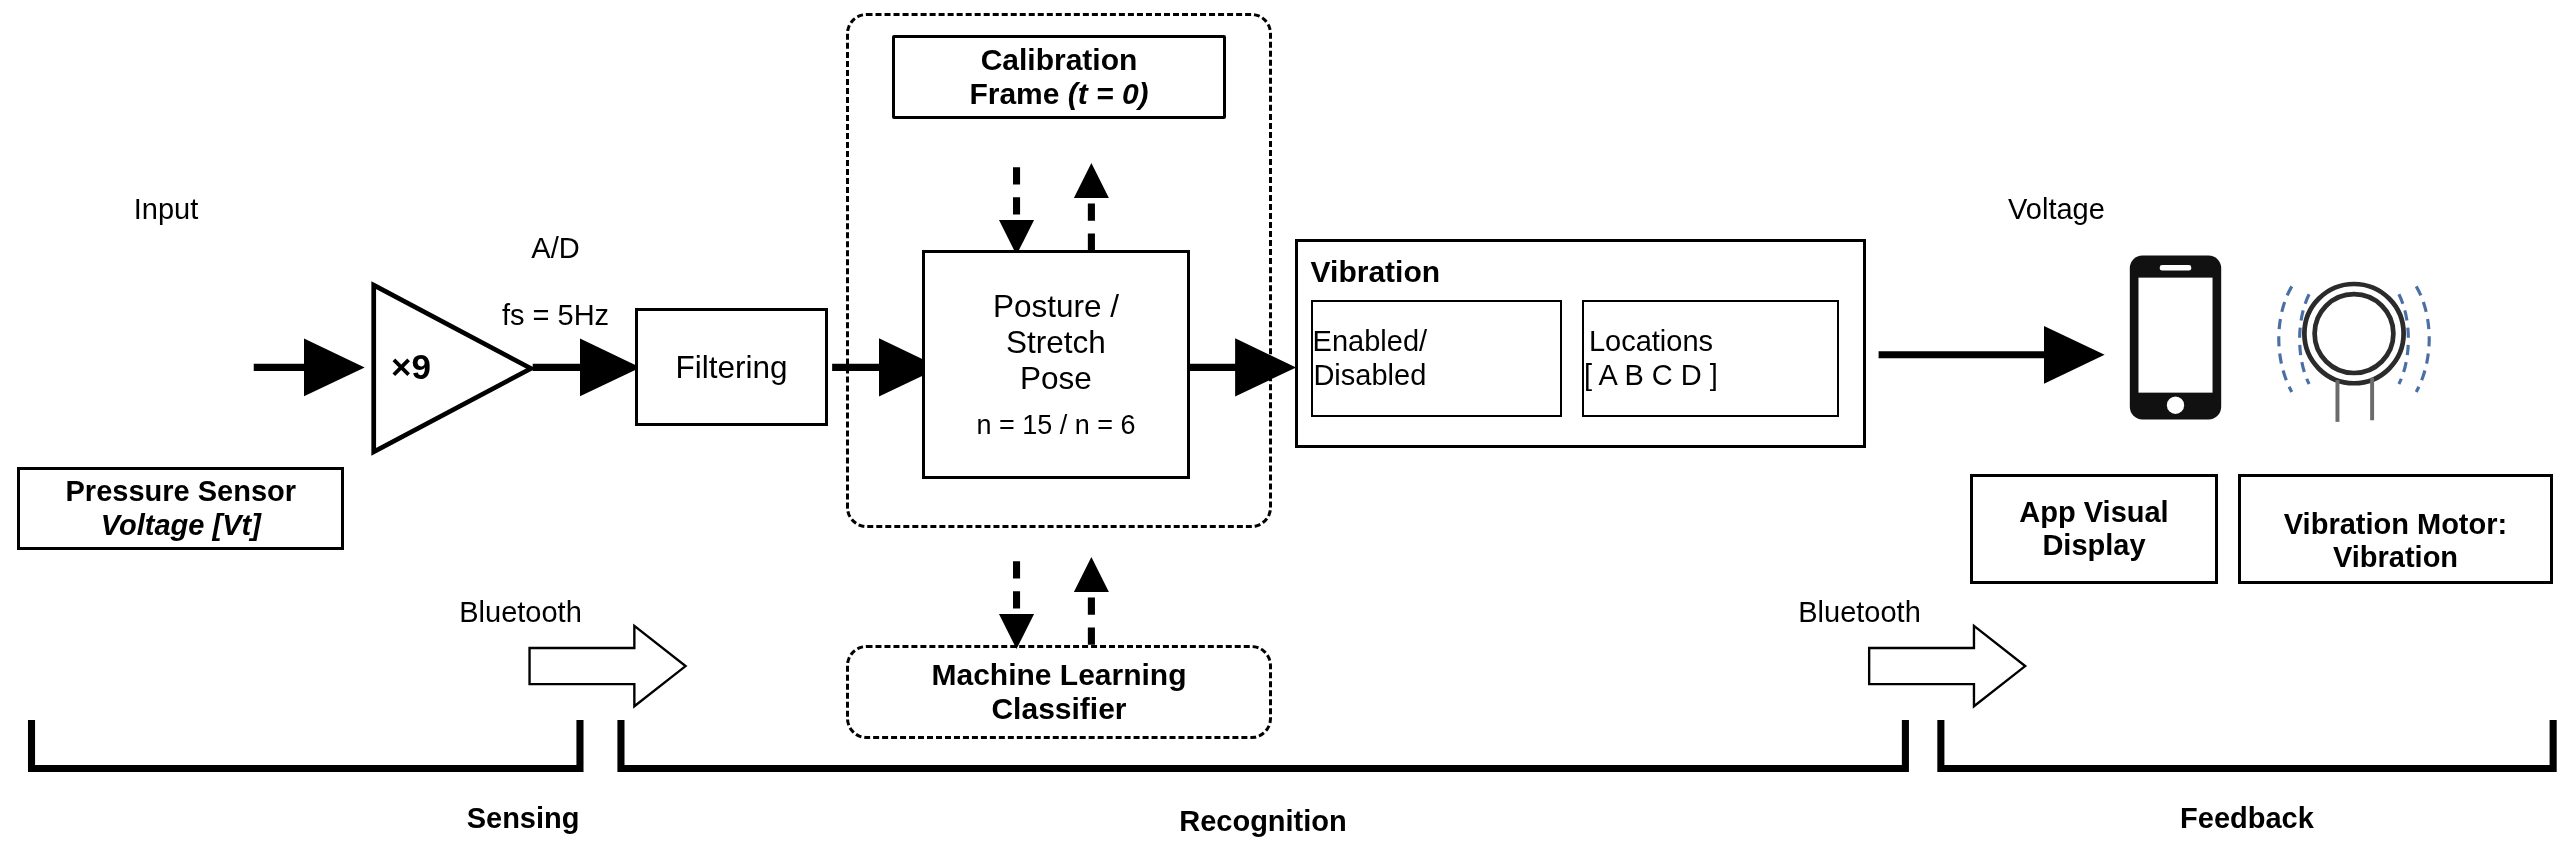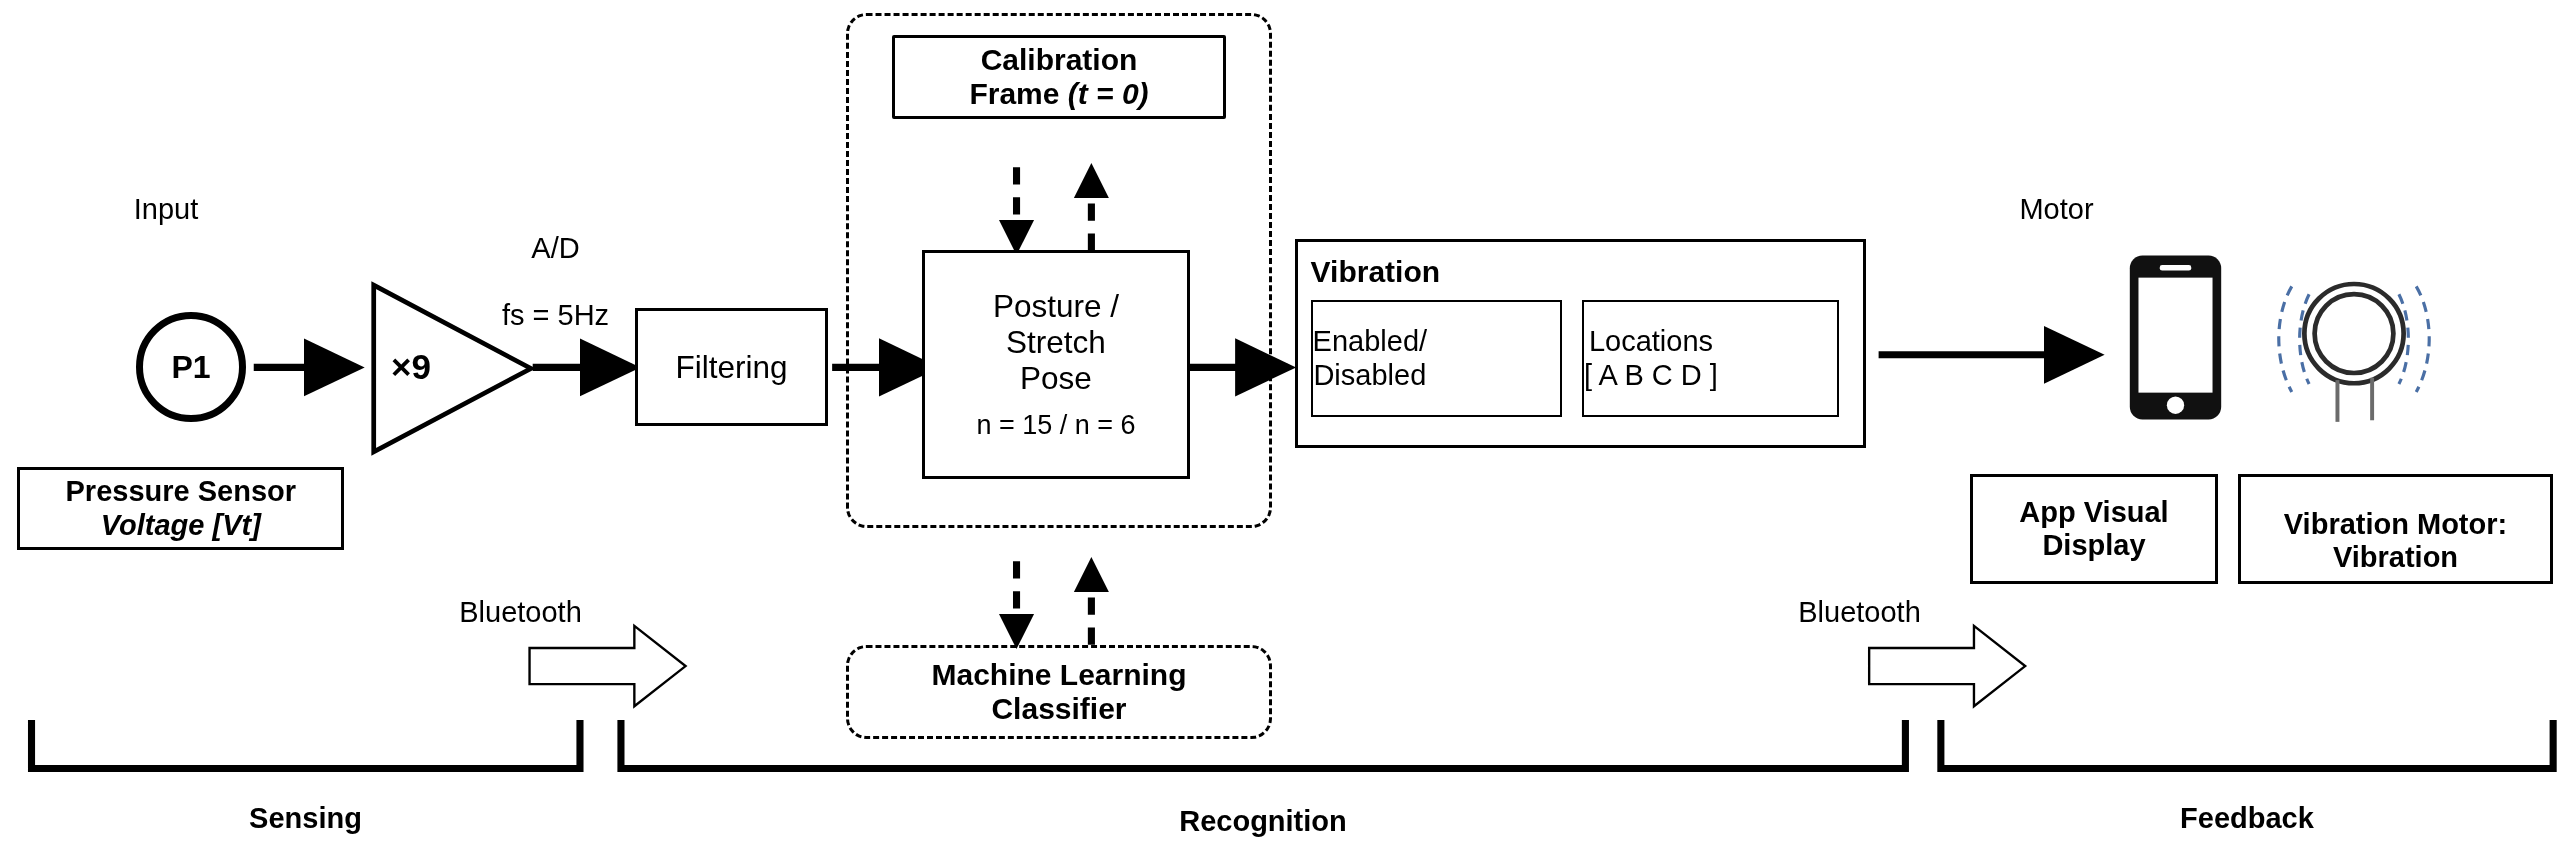--- a/index.html
+++ b/index.html
@@ -133,23 +133,20 @@
 
     <path d="M2372,822 L2505,822 L2505,794 L2570,845 L2505,896 L2505,868 L2372,868 Z" fill="#ffffff" stroke="#000" stroke-width="3"></path>
 
     <path d="M40,918 L40,975 L736,975 L736,918" fill="none" stroke="#000" stroke-width="9" stroke-linecap="square"></path>
     <path d="M788,918 L788,975 L2418,975 L2418,918" fill="none" stroke="#000" stroke-width="9" stroke-linecap="square"></path>
     <path d="M2463,918 L2463,975 L3240,975 L3240,918" fill="none" stroke="#000" stroke-width="9" stroke-linecap="square"></path>
   </svg>
 
   <div class="abs plain" style="left:95px; top:193px; width:142px; font-size:29px;">Input</div>
 
-  <div class="abs sensor-circle" style="left:136px; top:312px; width:110px; height:110px; font-size:32px;">
-    <span>P1</span>
-  </div>
 
   <div class="abs box" style="left:17.3px; top:467px; width:327px; height:83px;">
     <div style="text-align:center;">
       <div class="bold" style="font-size:29px;">Pressure Sensor</div>
       <div class="bold ital" style="font-size:29px;">Voltage [Vt]</div>
     </div>
   </div>
 
   <div class="abs plain" style="left:441px; top:199px; width:229px; font-size:29px;">
     <div>A/D</div>
@@ -207,21 +204,21 @@
       </div>
       <div class="box-thin" style="width:257px; height:117px;">
         <div style="text-align:center;">
           <div class="plain" style="font-size:29px;">Locations</div>
           <div class="plain" style="font-size:29px;">[ A B C D ]</div>
         </div>
       </div>
     </div>
   </div>
 
-  <div class="abs plain" style="left:1970px; top:193px; width:173px; font-size:29px;">Motor</div>
+  <div class="abs plain" style="left:1970px; top:193px; width:173px; font-size:29px;">Voltage</div>
 
   <div class="abs" style="left:2128px; top:254px; width:95px; height:167px;">
     <svg width="95" height="167" viewBox="0 0 120 212">
       <rect x="2" y="2" width="116" height="208" rx="16" ry="16" fill="#111111"></rect>
       <rect x="13" y="30" width="94" height="146" fill="#ffffff"></rect>
       <rect x="40" y="14" width="40" height="7" rx="3" fill="#ffffff"></rect>
       <circle cx="60" cy="192" r="11" fill="#ffffff"></circle>
     </svg>
   </div>
 
@@ -252,18 +249,18 @@
   <div class="abs box" style="left:2238px; top:474px; width:315px; height:110px;">
     <div style="text-align:center;">
       <div class="bold" style="font-size:29px;margin-top:24px;">Vibration Motor:</div>
       <div class="bold" style="font-size:29px;">Vibration</div>
     </div>
   </div>
 
   <div class="abs plain" style="left:426px; top:596px; width:189px; font-size:29px;">Bluetooth</div>
   <div class="abs plain" style="left:1765px; top:596px; width:189px; font-size:29px;">Bluetooth</div>
 
-  <div class="abs bold" style="left:31.5px; top:802px; width:548px; font-size:29px;">Sensing</div>
+  <div class="abs bold" style="left:31.5px; top:802px; width:548px; font-size:29px;text-align:right;">Sensing</div>
   <div class="abs bold" style="left:621px; top:805px; width:1284px; font-size:29px;">Recognition</div>
   <div class="abs bold" style="left:1941px; top:802px; width:612px; font-size:29px;">Feedback</div>
 
 </div>
 
 
 </body></html>

